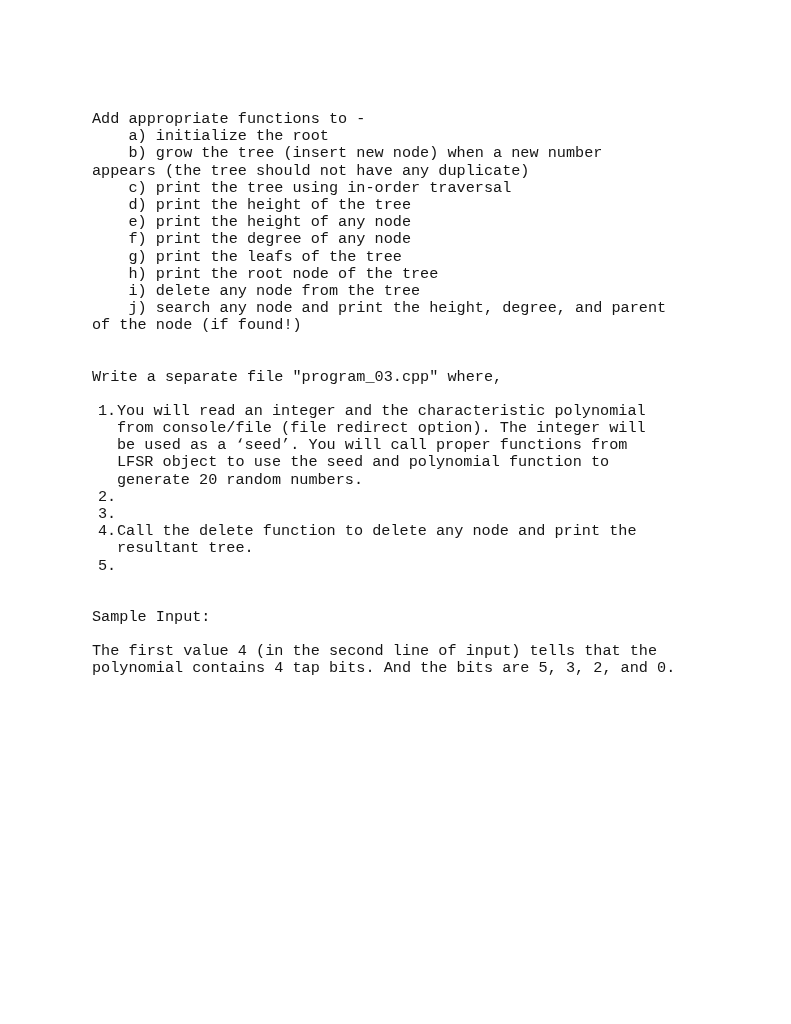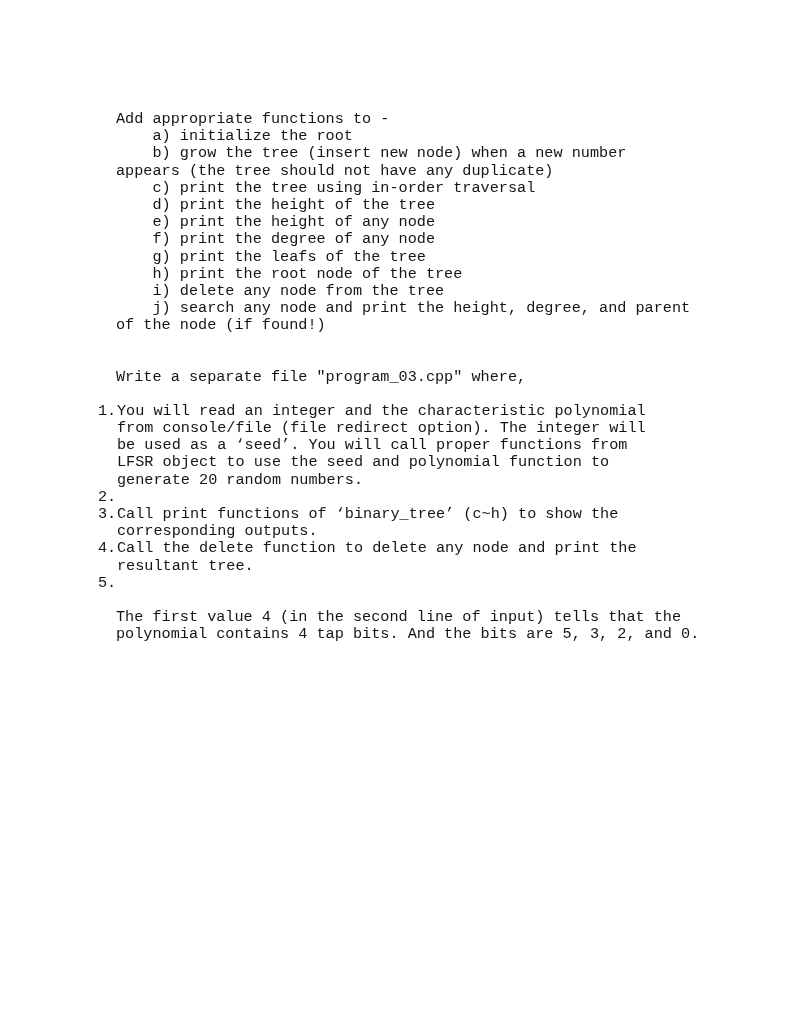--- a/index.html
+++ b/index.html
@@ -16,21 +16,21 @@
   }
   .content {
     position: absolute;
     left: 92px; top: 111px;
     width: 630px;
     color: #151515;
     font-size: 15.2px;
     line-height: 17.2px;
     font-weight: 500;
   }
-  .block { white-space: pre; margin-left: 24px; }
+  .block { white-space: pre; }
   .gap1 { margin-top: 17px; }
   .gap2 { margin-top: 34px; }
   .steps { list-style: none; }
   .step { display: flex; align-items: flex-start; }
   .step-marker {
     flex: 0 0 25px;
     width: 25px;
     padding-left: 6px;
     white-space: pre;
   }
@@ -65,33 +65,32 @@
 from console/file (file redirect option). The integer will
 be used as a ‘seed’. You will call proper functions from
 LFSR object to use the seed and polynomial function to
 generate 20 random numbers.</span>
       </li>
       <li class="step">
         <span class="step-marker">2.</span>
       </li>
       <li class="step">
         <span class="step-marker">3.</span>
-        <span class="step-text">Call print functions of ‘binary_tree’ (c~h) to show the
-corresponding outputs.</span>
       </li>
       <li class="step">
         <span class="step-marker">4.</span>
         <span class="step-text">Call the delete function to delete any node and print the
 resultant tree.</span>
       </li>
       <li class="step">
         <span class="step-marker">5.</span>
       </li>
     </ol>
 
+    <div class="block gap2">Sample Input:</div>
 
 
 
     <div class="block gap1">The first value 4 (in the second line of input) tells that the
 polynomial contains 4 tap bits. And the bits are 5, 3, 2, and 0.</div>
 
   </div>
 </div>
 
 </body></html>

